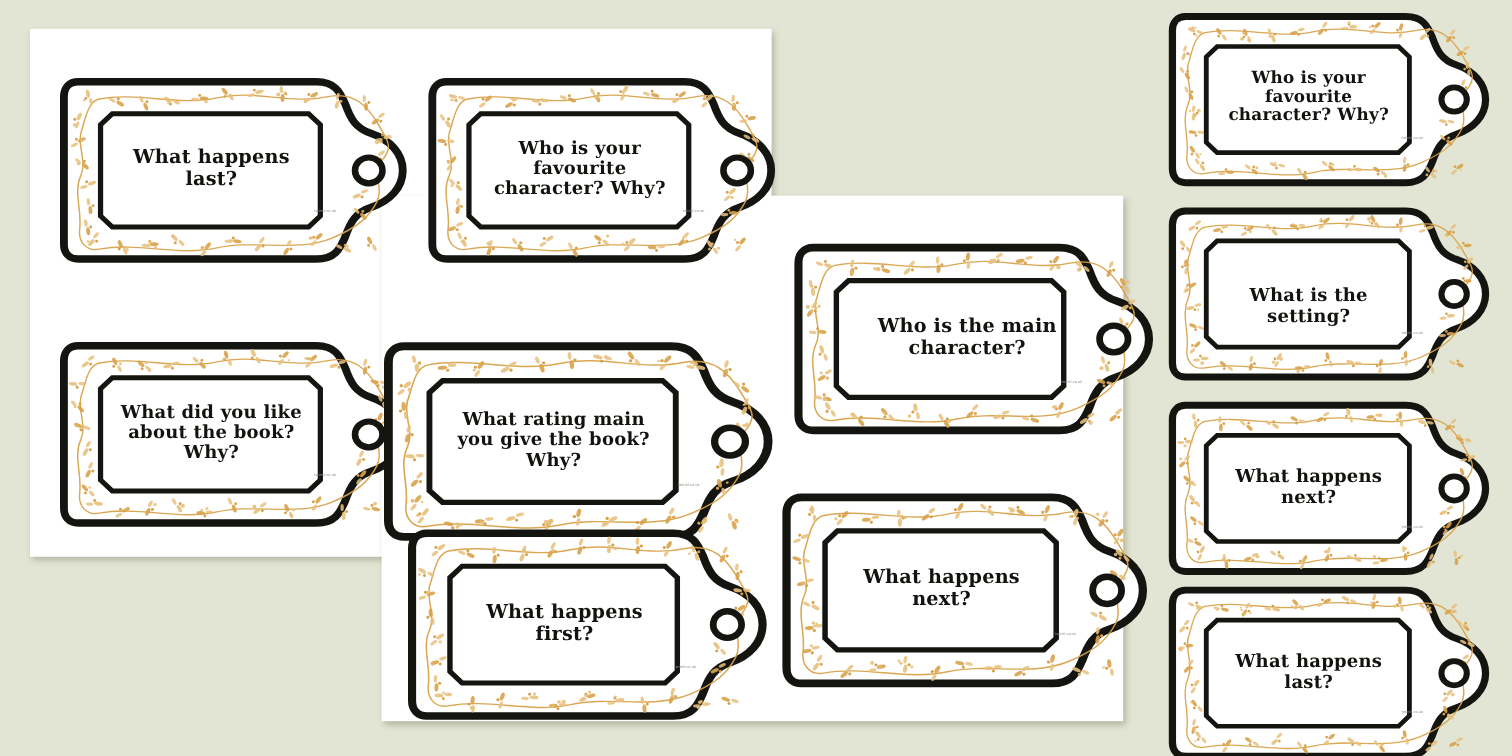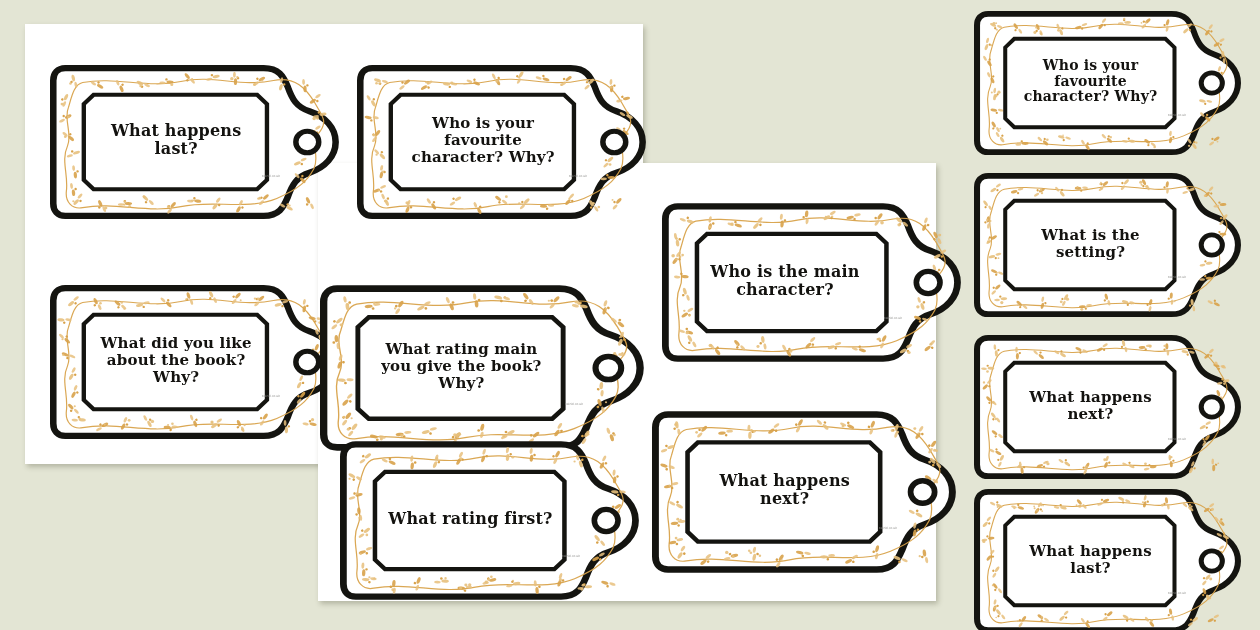--- a/index.html
+++ b/index.html
@@ -1110,21 +1110,21 @@
             <circle cx="62.1" cy="22.6" r="1.4" fill="#e7c07c" opacity=".9"></circle>
             <circle cx="219.0" cy="144.2" r="1.5" fill="#e7c07c" opacity=".9"></circle>
             <circle cx="145.3" cy="16.0" r="1.0" fill="#e7c07c" opacity=".9"></circle>
             <circle cx="66.5" cy="136.6" r="1.0" fill="#e7c07c" opacity=".9"></circle>
             <circle cx="195.1" cy="21.5" r="1.6" fill="#e7c07c" opacity=".9"></circle>
             <circle cx="210.2" cy="23.5" r="1.5" fill="#e7c07c" opacity=".9"></circle>
           </g>
        <use href="#tagFrame" fill="#ffffff" stroke="#141410" stroke-width="4"></use>
        <circle cx="236" cy="78" r="10.5" fill="#ffffff" stroke="#141410" stroke-width="5"></circle>
      </svg>
-        <div class="tag-text" style="left: 33px; top: 31.35px; width: 180px; height: 99px; font-size: 16px;">Who is the main
+        <div class="tag-text" style="left: 54px; top: 31.35px; width: 180px; height: 99px; font-size: 16px;">Who is the main
 character?</div>
         <div class="wm" style="right: 60px; top: 115.5px; font-size: 3.2px;">twinkl.co.uk</div>
       </div>
       <div class="tag" style="left: 328px; top: 438px; width: 300px; height: 165px;">
         <svg viewBox="0 0 266 156" preserveAspectRatio="none">
        <use href="#tagBody" fill="#ffffff" stroke="#141410" stroke-width="6"></use>
        <g>
             <path d="M30,20 C60,14 90,26 120,19 C150,12 175,25 205,18 C225,14 235,26 243,40 C249,52 256,58 246,70 C238,80 248,92 242,104 C236,116 228,124 208,133 C180,145 150,134 120,141 C90,148 60,136 30,142 C20,144 14,136 15,126 C17,110 10,96 16,82 C21,70 12,56 17,44 C20,33 22,22 30,20 Z" fill="none" stroke="#d8a24a" stroke-width="1.1" stroke-linecap="round" opacity=".95"></path>
             <g transform="translate(22.0,19.0) rotate(323)">
               <ellipse cx="3.4" cy="0" rx="3.3" ry="1.5" fill="#e7c07c" opacity=".9"></ellipse>
@@ -1319,21 +1319,21 @@
             <circle cx="233.3" cy="80.1" r="1.4" fill="#e7c07c" opacity=".9"></circle>
             <circle cx="106.9" cy="142.0" r="1.3" fill="#e7c07c" opacity=".9"></circle>
             <circle cx="208.0" cy="22.2" r="1.0" fill="#e7c07c" opacity=".9"></circle>
             <circle cx="30.4" cy="132.6" r="1.0" fill="#e7c07c" opacity=".9"></circle>
             <circle cx="8.5" cy="38.5" r="1.0" fill="#e7c07c" opacity=".9"></circle>
             <circle cx="111.6" cy="139.0" r="1.4" fill="#e7c07c" opacity=".9"></circle>
           </g>
        <use href="#tagFrame" fill="#ffffff" stroke="#141410" stroke-width="4"></use>
        <circle cx="236" cy="78" r="10.5" fill="#ffffff" stroke="#141410" stroke-width="5"></circle>
      </svg>
-        <div class="tag-text" style="left: 40.5px; top: 31.35px; width: 180px; height: 99px; font-size: 16px;">What rating first?</div>
+        <div class="tag-text" style="left: 40.5px; top: 31.35px; width: 180px; height: 99px; font-size: 16px;">What happens first?</div>
         <div class="wm" style="right: 60px; top: 115.5px; font-size: 3.2px;">twinkl.co.uk</div>
       </div>
       <div class="tag" style="left: 640px; top: 408px; width: 305px; height: 168px;">
         <svg viewBox="0 0 266 156" preserveAspectRatio="none">
        <use href="#tagBody" fill="#ffffff" stroke="#141410" stroke-width="6"></use>
        <g>
             <path d="M30,20 C60,14 90,26 120,19 C150,12 175,25 205,18 C225,14 235,26 243,40 C249,52 256,58 246,70 C238,80 248,92 242,104 C236,116 228,124 208,133 C180,145 150,134 120,141 C90,148 60,136 30,142 C20,144 14,136 15,126 C17,110 10,96 16,82 C21,70 12,56 17,44 C20,33 22,22 30,20 Z" fill="none" stroke="#d8a24a" stroke-width="1.1" stroke-linecap="round" opacity=".95"></path>
             <g transform="translate(22.0,19.0) rotate(264)">
               <ellipse cx="3.4" cy="0" rx="3.3" ry="1.5" fill="#e7c07c" opacity=".9"></ellipse>
               <ellipse cx="-3.4" cy="1.1" rx="2.9" ry="1.3" fill="#e7c07c" opacity=".85"></ellipse>
@@ -1944,21 +1944,21 @@
             <circle cx="231.6" cy="83.0" r="1.5" fill="#e7c07c" opacity=".9"></circle>
             <circle cx="125.3" cy="14.5" r="1.0" fill="#e7c07c" opacity=".9"></circle>
             <circle cx="156.2" cy="138.9" r="0.9" fill="#e7c07c" opacity=".9"></circle>
             <circle cx="16.4" cy="53.0" r="1.0" fill="#e7c07c" opacity=".9"></circle>
             <circle cx="127.0" cy="19.6" r="0.9" fill="#e7c07c" opacity=".9"></circle>
             <circle cx="13.3" cy="51.9" r="1.1" fill="#e7c07c" opacity=".9"></circle>
           </g>
        <use href="#tagFrame" fill="#ffffff" stroke="#141410" stroke-width="4"></use>
        <circle cx="236" cy="78" r="10.5" fill="#ffffff" stroke="#141410" stroke-width="5"></circle>
      </svg>
-        <div class="tag-text" style="left: 36.18px; top: 28.5px; width: 160.8px; height: 90px; font-size: 15px;">What is the setting?</div>
+        <div class="tag-text" style="left: 36.18px; top: 28.5px; width: 160.8px; height: 112px; font-size: 15px;">What is the setting?</div>
         <div class="wm" style="right: 56px; top: 105px; font-size: 3.2px;">twinkl.co.uk</div>
       </div>
       <div class="tag" style="left: 962px; top: 332px; width: 268px; height: 150px;">
         <svg viewBox="0 0 266 156" preserveAspectRatio="none">
        <use href="#tagBody" fill="#ffffff" stroke="#141410" stroke-width="6"></use>
        <g>
             <path d="M30,20 C60,14 90,26 120,19 C150,12 175,25 205,18 C225,14 235,26 243,40 C249,52 256,58 246,70 C238,80 248,92 242,104 C236,116 228,124 208,133 C180,145 150,134 120,141 C90,148 60,136 30,142 C20,144 14,136 15,126 C17,110 10,96 16,82 C21,70 12,56 17,44 C20,33 22,22 30,20 Z" fill="none" stroke="#d8a24a" stroke-width="1.1" stroke-linecap="round" opacity=".95"></path>
             <g transform="translate(22.0,19.0) rotate(87)">
               <ellipse cx="3.4" cy="0" rx="3.3" ry="1.5" fill="#e7c07c" opacity=".9"></ellipse>
               <ellipse cx="-3.4" cy="1.1" rx="2.9" ry="1.3" fill="#e7c07c" opacity=".85"></ellipse>

